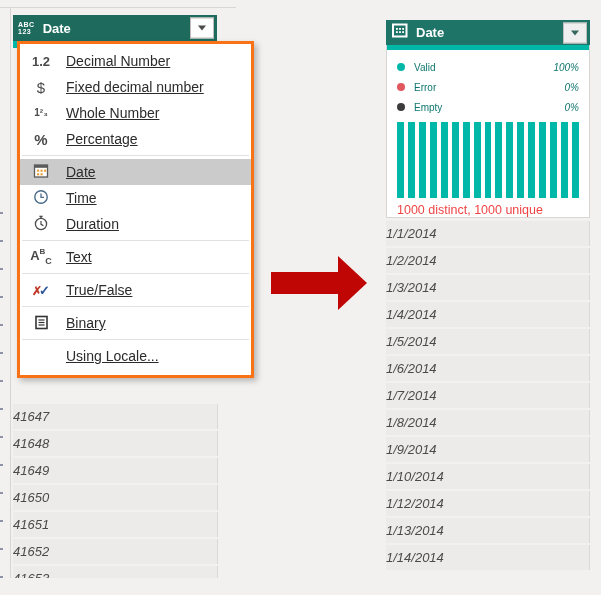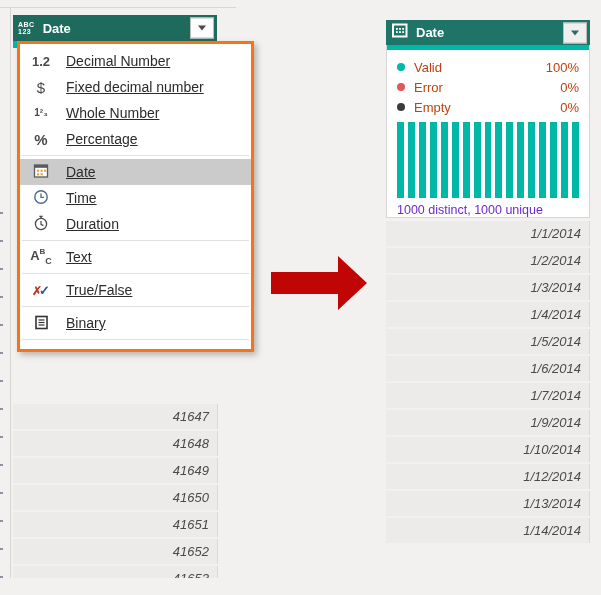--- a/index.html
+++ b/index.html
@@ -43,37 +43,37 @@
   .tf-x{color:#C0392B;font-size:12px;font-weight:bold;}
   .tf-check{color:#2B579A;font-size:13px;font-weight:bold;margin-left:-3px;}
   .txt-a{font-size:13px;font-weight:600;}
   .txt-b{font-size:8px;font-weight:600;vertical-align:super;}
   .txt-c{font-size:9px;font-weight:600;vertical-align:sub;}
 
   
   .rows-left{position:absolute;left:13px;top:404px;width:205px;z-index:1;}
   .rows-right{position:absolute;left:386px;top:221px;width:204px;}
   .row{height:25px;background:#ECEBE9;margin-bottom:2px;font-size:13px;font-style:italic;color:#4A4A4A;
-       text-align:right;padding-right:8px;line-height:25px;box-sizing:border-box;border-right:1px solid #DBD9D7;}
+       text-align:left;padding-right:8px;line-height:25px;box-sizing:border-box;border-right:1px solid #DBD9D7;}
 
   
   .arrow-wrap{position:absolute;left:271px;top:255px;}
 
   
   .quality-panel{position:absolute;left:386px;top:45px;width:204px;height:173px;background:#fff;
                  border:1px solid #D8D6D4;border-top:none;box-sizing:border-box;z-index:3;}
   .quality-bar{height:5px;background:#00B7A8;}
   .legend{padding:7px 10px 0;}
-  .legend-row{display:flex;align-items:center;height:20px;font-size:13px;color:#c2410c;}
+  .legend-row{display:flex;align-items:center;height:20px;font-size:10px;color:#0f766e;}
   .dot{width:8px;height:8px;border-radius:50%;margin-right:9px;flex:none;}
   .dot.valid{background:#00B7A8;} .dot.error{background:#E0575C;} .dot.empty{background:#3B3B3B;}
-  .legend-value{margin-left:auto;}
+  .legend-value{margin-left:auto;font-style:italic;}
   .bars{display:flex;align-items:flex-end;gap:4px;height:76px;margin:5px 10px 0;}
   .vbar{flex:1;height:100%;background:#00B7A8;}
-  .distinct{margin:5px 10px 0;font-size:12.5px;color:#6d28d9;white-space:nowrap;}
+  .distinct{margin:5px 10px 0;font-size:12.5px;color:#ef4444;white-space:nowrap;}
 </style>
 </head>
 <body>
 
 <div class="canvas">
 
   <div class="top-line"></div>
   <div class="sliver-line"></div>
   <div class="sliver-ticks"></div>
 
@@ -168,20 +168,24 @@
         <svg width="15" height="15" viewBox="0 0 15 15">
           <rect x="2" y="1.5" width="11" height="12" fill="#fff" stroke="#333" stroke-width="1.6"></rect>
           <line x1="4.5" y1="5" x2="10.5" y2="5" stroke="#333" stroke-width="1.2"></line>
           <line x1="4.5" y1="7.5" x2="10.5" y2="7.5" stroke="#333" stroke-width="1.2"></line>
           <line x1="4.5" y1="10" x2="10.5" y2="10" stroke="#333" stroke-width="1.2"></line>
         </svg>
       </span>
       <span class="menu-label">Binary</span>
     </div>
     <div class="menu-sep"></div>
+    <div class="menu-item">
+      <span class="menu-icon"></span>
+      <span class="menu-label">Using Locale...</span>
+    </div>
   </div>
 
   <div class="arrow-wrap">
     <svg width="97" height="56" viewBox="0 0 97 56">
       <polygon points="0,17 67,17 67,1 96,28 67,55 67,39 0,39" fill="#C00505"></polygon>
     </svg>
   </div>
 
   <div class="col-header right">
     <span class="cal-icon">
@@ -243,20 +247,21 @@
   </div>
 
   <div class="rows-right">
       <div class="row">1/1/2014</div>
       <div class="row">1/2/2014</div>
       <div class="row">1/3/2014</div>
       <div class="row">1/4/2014</div>
       <div class="row">1/5/2014</div>
       <div class="row">1/6/2014</div>
       <div class="row">1/7/2014</div>
+      <div class="row">1/8/2014</div>
       <div class="row">1/9/2014</div>
       <div class="row">1/10/2014</div>
       <div class="row">1/12/2014</div>
       <div class="row">1/13/2014</div>
       <div class="row">1/14/2014</div>
     </div>
 
 </div>
 
 </body></html>

